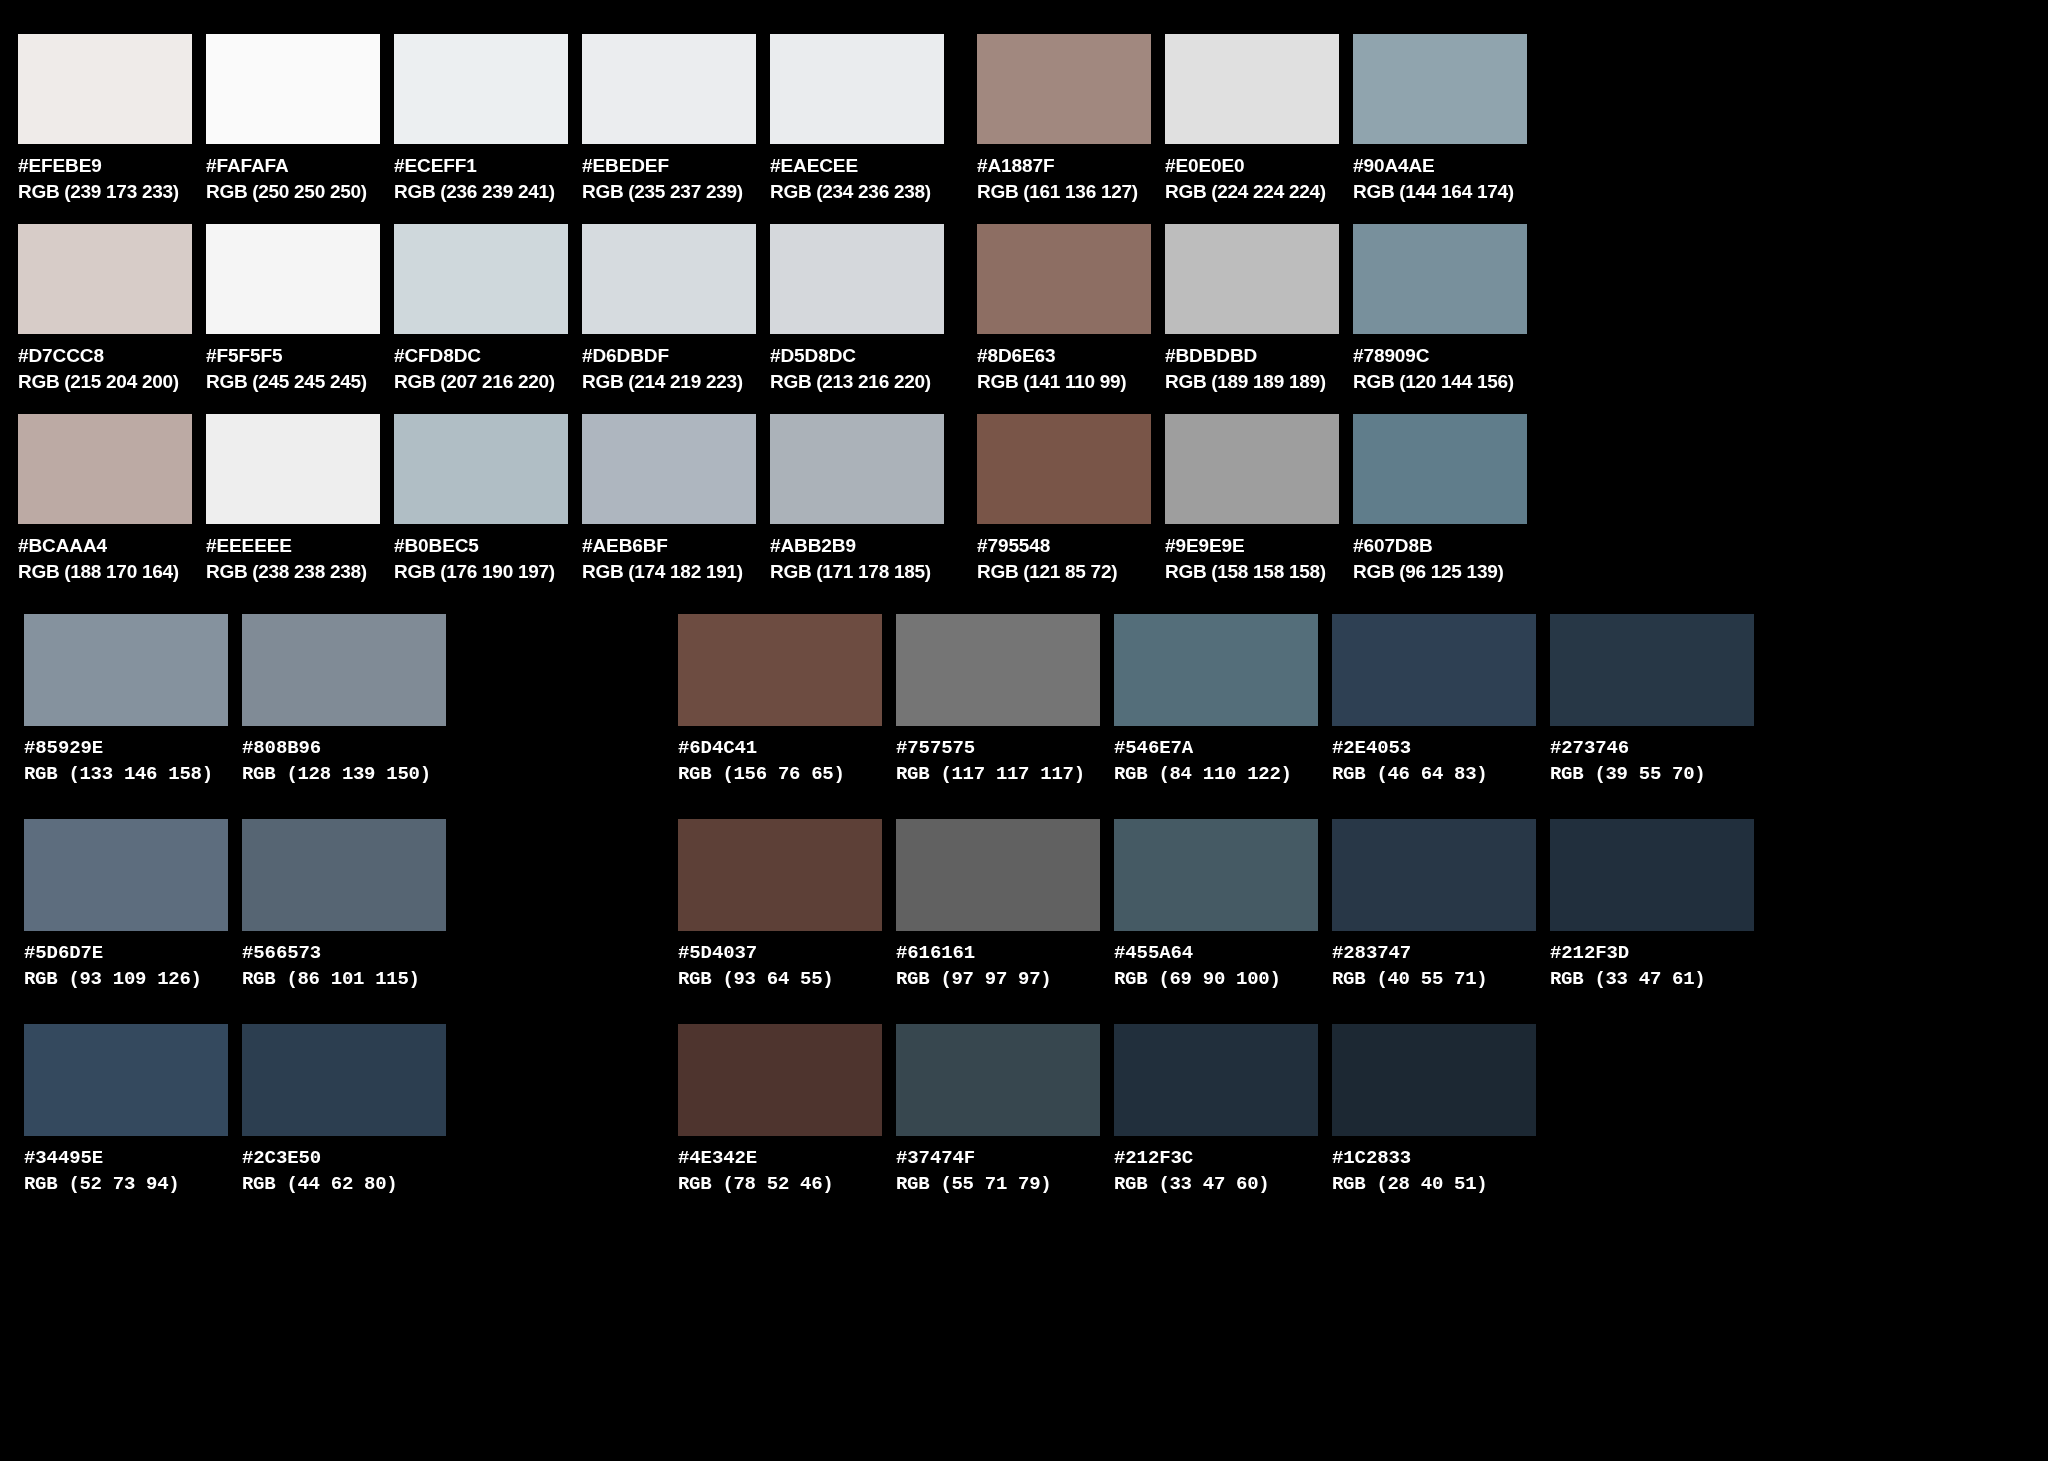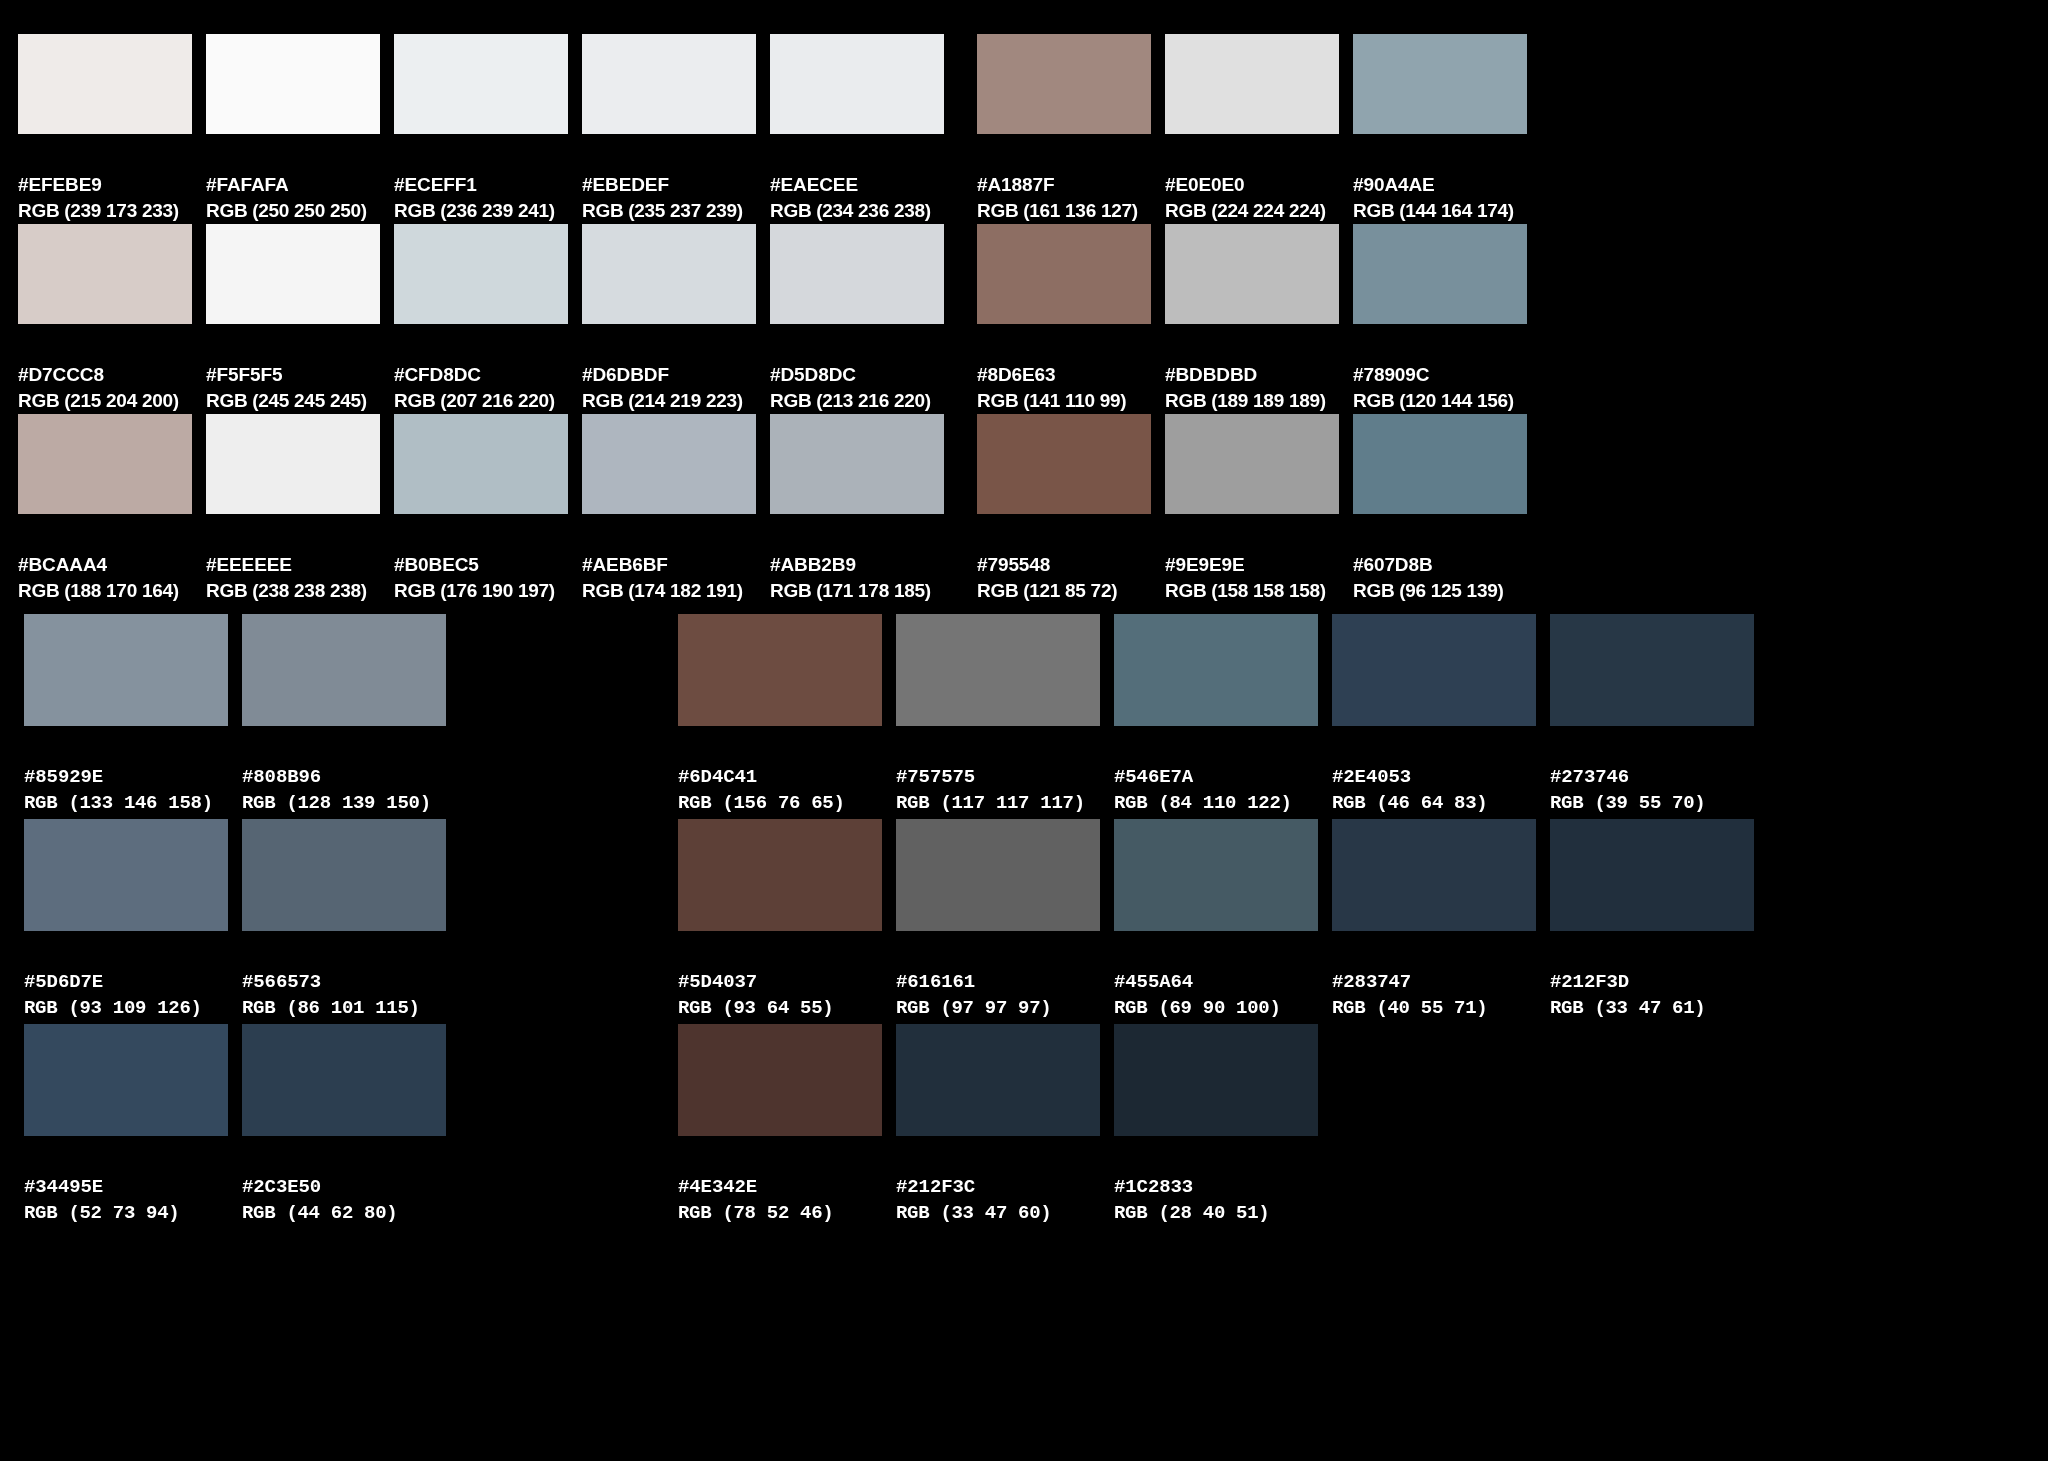--- a/index.html
+++ b/index.html
@@ -29,21 +29,20 @@
   }
 
   .row-top {
     display: flex;
     height: 190px;
   }
 
   .cell {
     display: flex;
     flex-direction: column;
-    gap: 29px;
   }
 
   
   .row-top .cell {
     width: 174px;
     margin-right: 14px;
   }
   .row-top .cell.gap-after {
     margin-right: 33px;
   }
@@ -416,20 +415,27 @@
           <div class="labels"></div>
         </div>
         <div class="cell">
           <div class="swatch" style="background: rgb(78, 52, 46);"></div>
           <div class="labels">
             <div class="hex">#4E342E</div>
             <div class="rgb">RGB (78 52 46)</div>
           </div>
         </div>
         <div class="cell">
+          <div class="swatch" style="background: rgb(55, 71, 79);"></div>
+          <div class="labels">
+            <div class="hex">#37474F</div>
+            <div class="rgb">RGB (55 71 79)</div>
+          </div>
+        </div>
+        <div class="cell">
           <div class="swatch" style="background: rgb(33, 47, 60);"></div>
           <div class="labels">
             <div class="hex">#212F3C</div>
             <div class="rgb">RGB (33 47 60)</div>
           </div>
         </div>
         <div class="cell">
           <div class="swatch" style="background: rgb(28, 40, 51);"></div>
           <div class="labels">
             <div class="hex">#1C2833</div>

